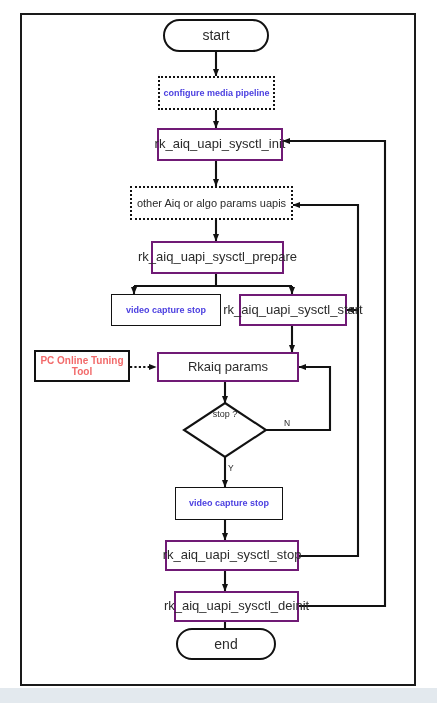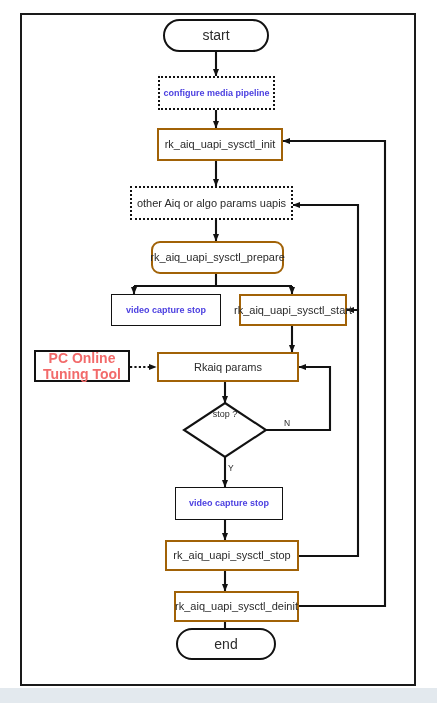--- a/index.html
+++ b/index.html
@@ -57,39 +57,39 @@
     position: absolute;
     box-sizing: border-box;
     display: flex;
     align-items: center;
     justify-content: center;
     background: #ffffff;
     text-align: center;
     line-height: 1.15;
   }
   .node-solid {
-    border: 2px solid #a16207;
-    font-size: 11px;
+    border: 2px solid #701a75;
+    font-size: 13px;
     color: #2b2b2b;
   }
   .node-dotted {
     border: 2px dotted #121212;
     font-size: 9px;
     color: #4b3fe0;
     font-weight: bold;
   }
   .node-blue {
     border: 1.6px solid #121212;
     font-size: 9px;
     color: #4b3fe0;
     font-weight: bold;
   }
   .node-red {
     border: 2px solid #121212;
-    font-size: 14px;
+    font-size: 10px;
     color: #f26a6a;
     font-weight: bold;
   }
   .node-term {
     border: 2.2px solid #121212;
     border-radius: 22px;
     font-size: 14px;
     color: #2b2b2b;
   }
   .node-diamond {
@@ -175,21 +175,21 @@
   </div>
 
   <div class="node node-solid" style="left:157px;top:128px;width:126px;height:33px;">
     <span>rk_aiq_uapi_sysctl_init</span>
   </div>
 
   <div class="node node-dotted" style="left:130px;top:186px;width:163px;height:34px;">
     <span class="plain" style="color:#2b2b2b;font-weight:normal;font-size:11px;">other  Aiq or algo params uapis</span>
   </div>
 
-  <div class="node node-solid" style="left:151px;top:241px;width:133px;height:33px;border-radius:9px;">
+  <div class="node node-solid" style="left:151px;top:241px;width:133px;height:33px;">
     <span>rk_aiq_uapi_sysctl_prepare</span>
   </div>
 
   <div class="node node-blue" style="left:111px;top:294px;width:110px;height:32px;">
     <span>video capture stop</span>
   </div>
 
   <div class="node node-solid" style="left:239px;top:294px;width:108px;height:32px;">
     <span>rk_aiq_uapi_sysctl_start</span>
   </div>

